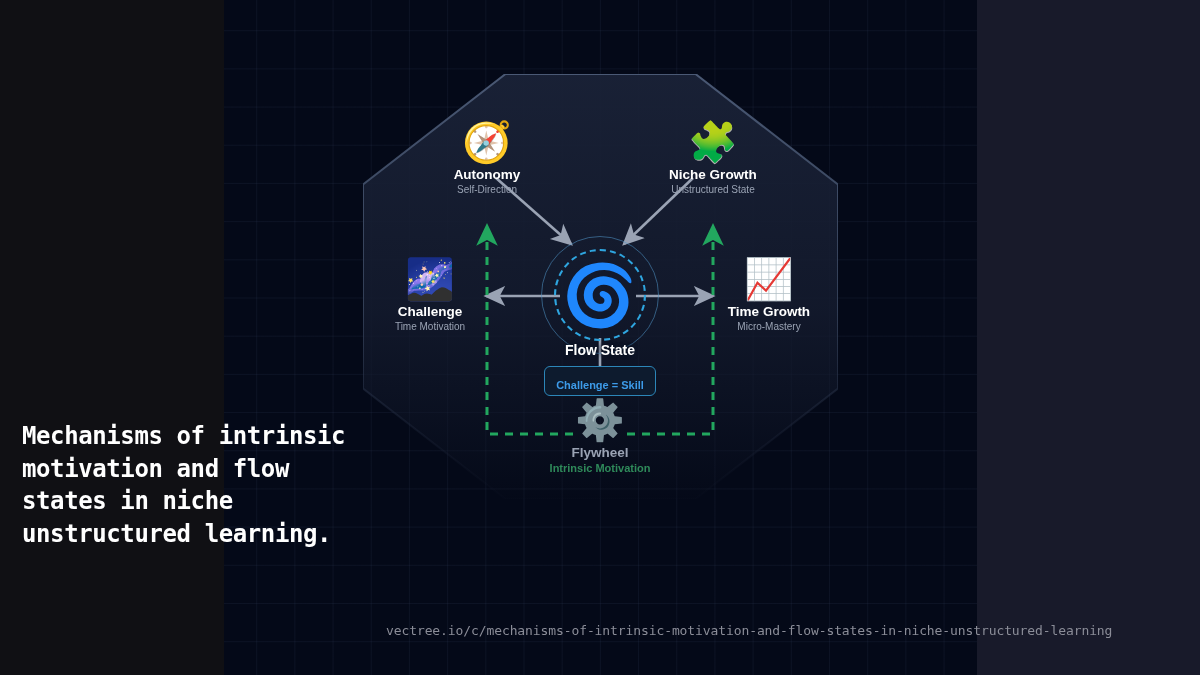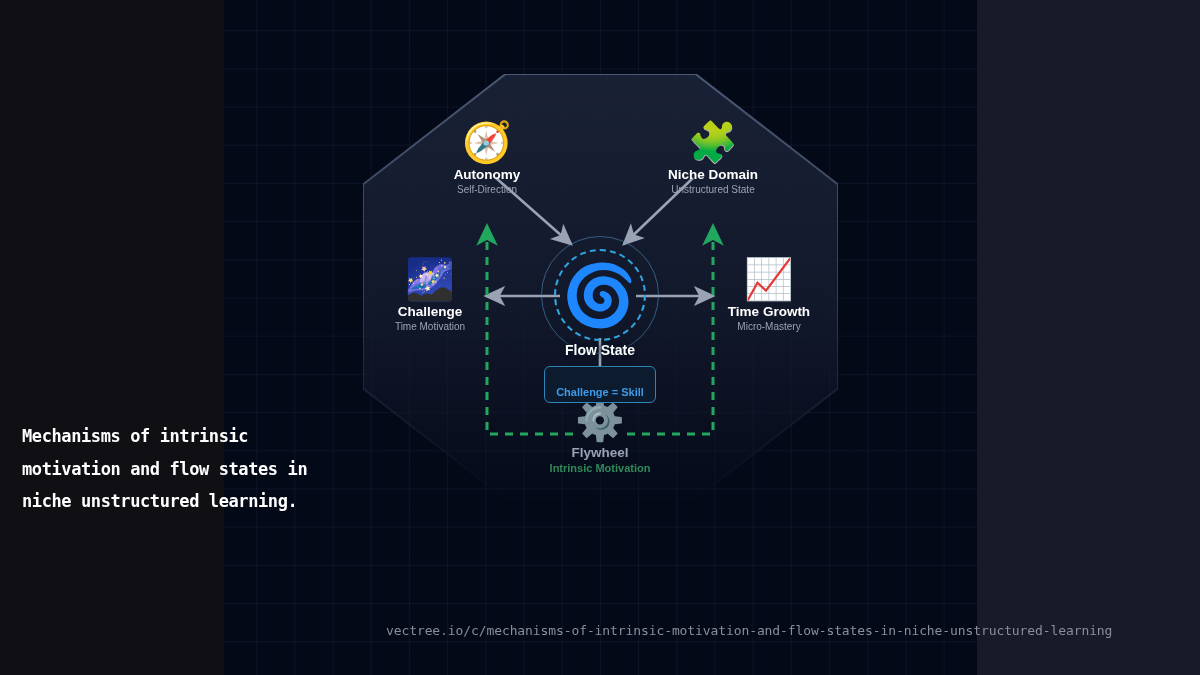--- a/index.html
+++ b/index.html
@@ -46,21 +46,21 @@
   #brand-name {
     font-family:"DejaVu Sans Mono", monospace;
     font-size:16px; font-weight:bold; color:#ffffff;
     letter-spacing:0.4px; white-space:nowrap;
   }
   #headline {
     position:absolute; left:22px; top:420px;
     width:330px;
     font-family:"DejaVu Sans Mono", monospace;
     font-weight:bold;
-    font-size:17px;
+    font-size:24px;
     line-height:32.6px;
     color:#ffffff;
     letter-spacing:-0.4px;
     z-index:6;
   }
   #url {
     position:absolute; left:386px; top:623px;
     font-family:"DejaVu Sans Mono", monospace;
     font-size:13px;
     color:#8b8d98;
@@ -140,21 +140,21 @@
     font-size:14px; font-weight:bold; color:#ffffff;
     margin-top:-12px; position:relative; z-index:3;
     text-shadow:0 0 4px #0b1426, 0 0 4px #0b1426;
     text-align:center;
   }
   #flow-badge {
     margin-top:8px; position:relative; z-index:3;
     border:1px solid #2c86b8;
     background:#0d1b2e;
     border-radius:6px;
-    padding:19px 11px 4px;
+    padding:12px 11px 4px;
     font-size:11px; font-weight:bold;
     color:#3d9be9;
     white-space:nowrap;
   }
 </style>
 </head>
 <body>
 
 <div id="canvas">
 
@@ -197,21 +197,21 @@
   </svg>
 
   <div class="node" id="node-autonomy">
     <div class="emoji">🧭</div>
     <div class="title">Autonomy</div>
     <div class="sub">Self-Direction</div>
   </div>
 
   <div class="node" id="node-niche">
     <div class="emoji">🧩</div>
-    <div class="title">Niche Domain</div>
+    <div class="title">Niche Growth</div>
     <div class="sub">Unstructured State</div>
   </div>
 
   <div class="node" id="node-absorption">
     <div class="emoji">🌌</div>
     <div class="title">Challenge</div>
     <div class="sub">Time Motivation</div>
   </div>
 
   <div class="node" id="node-skill">

